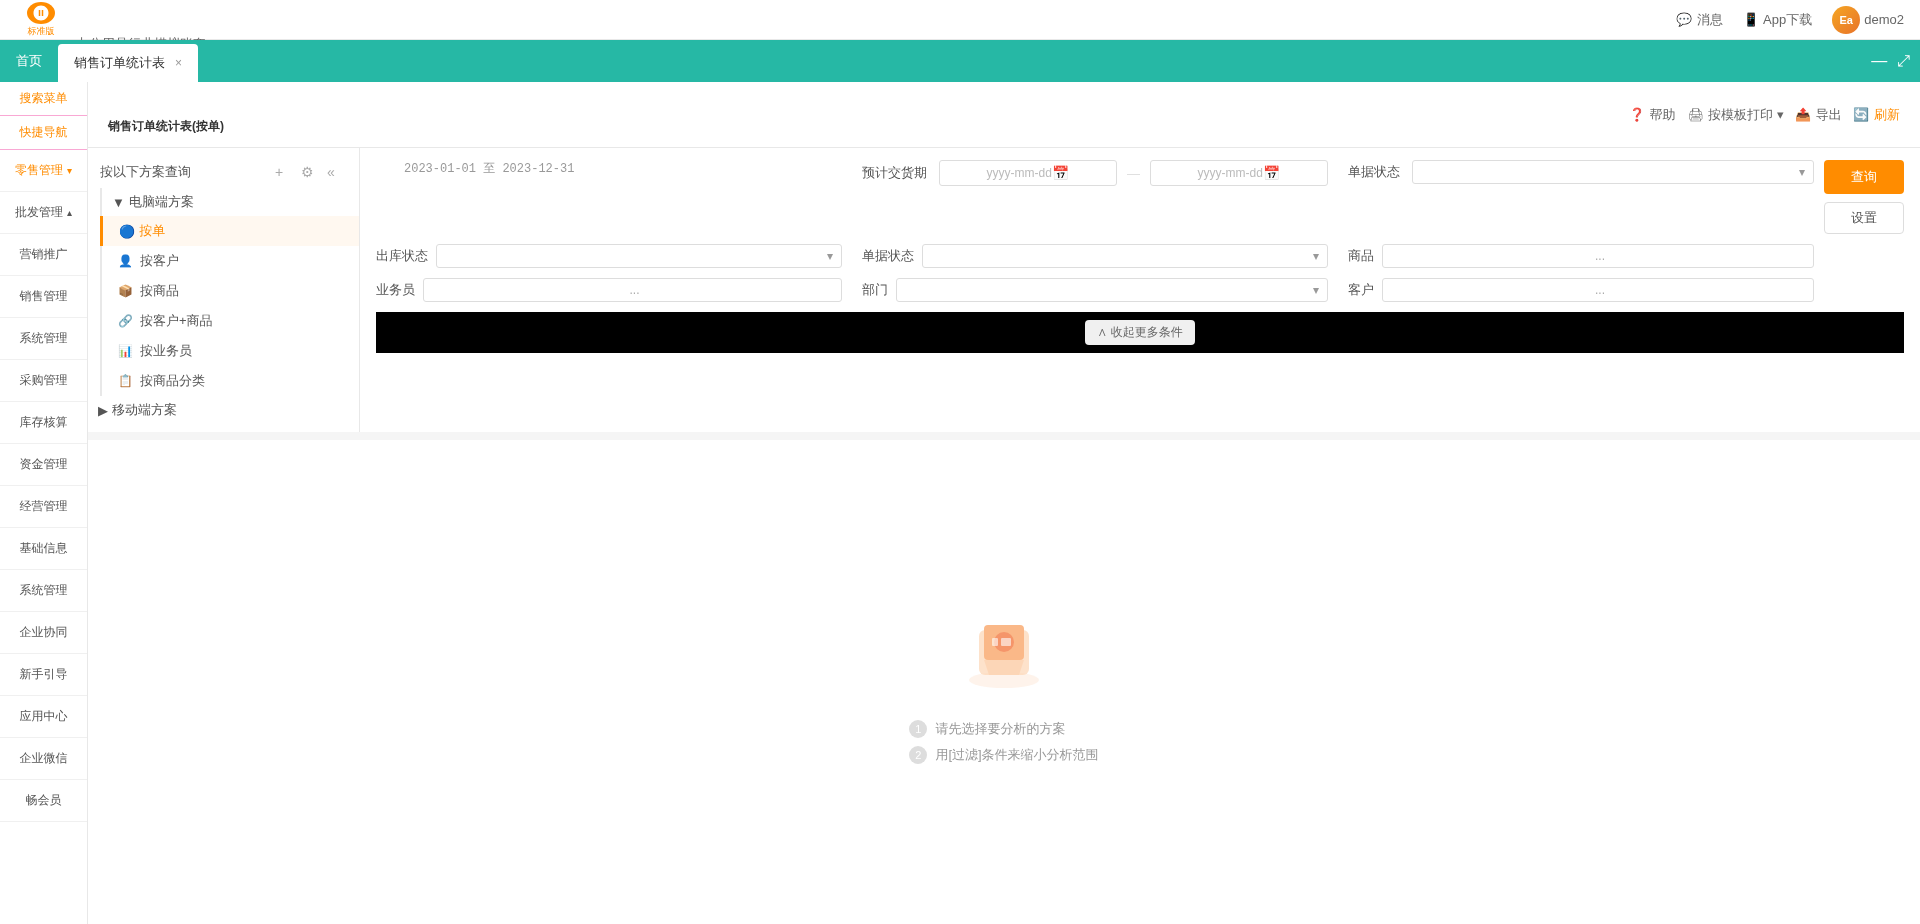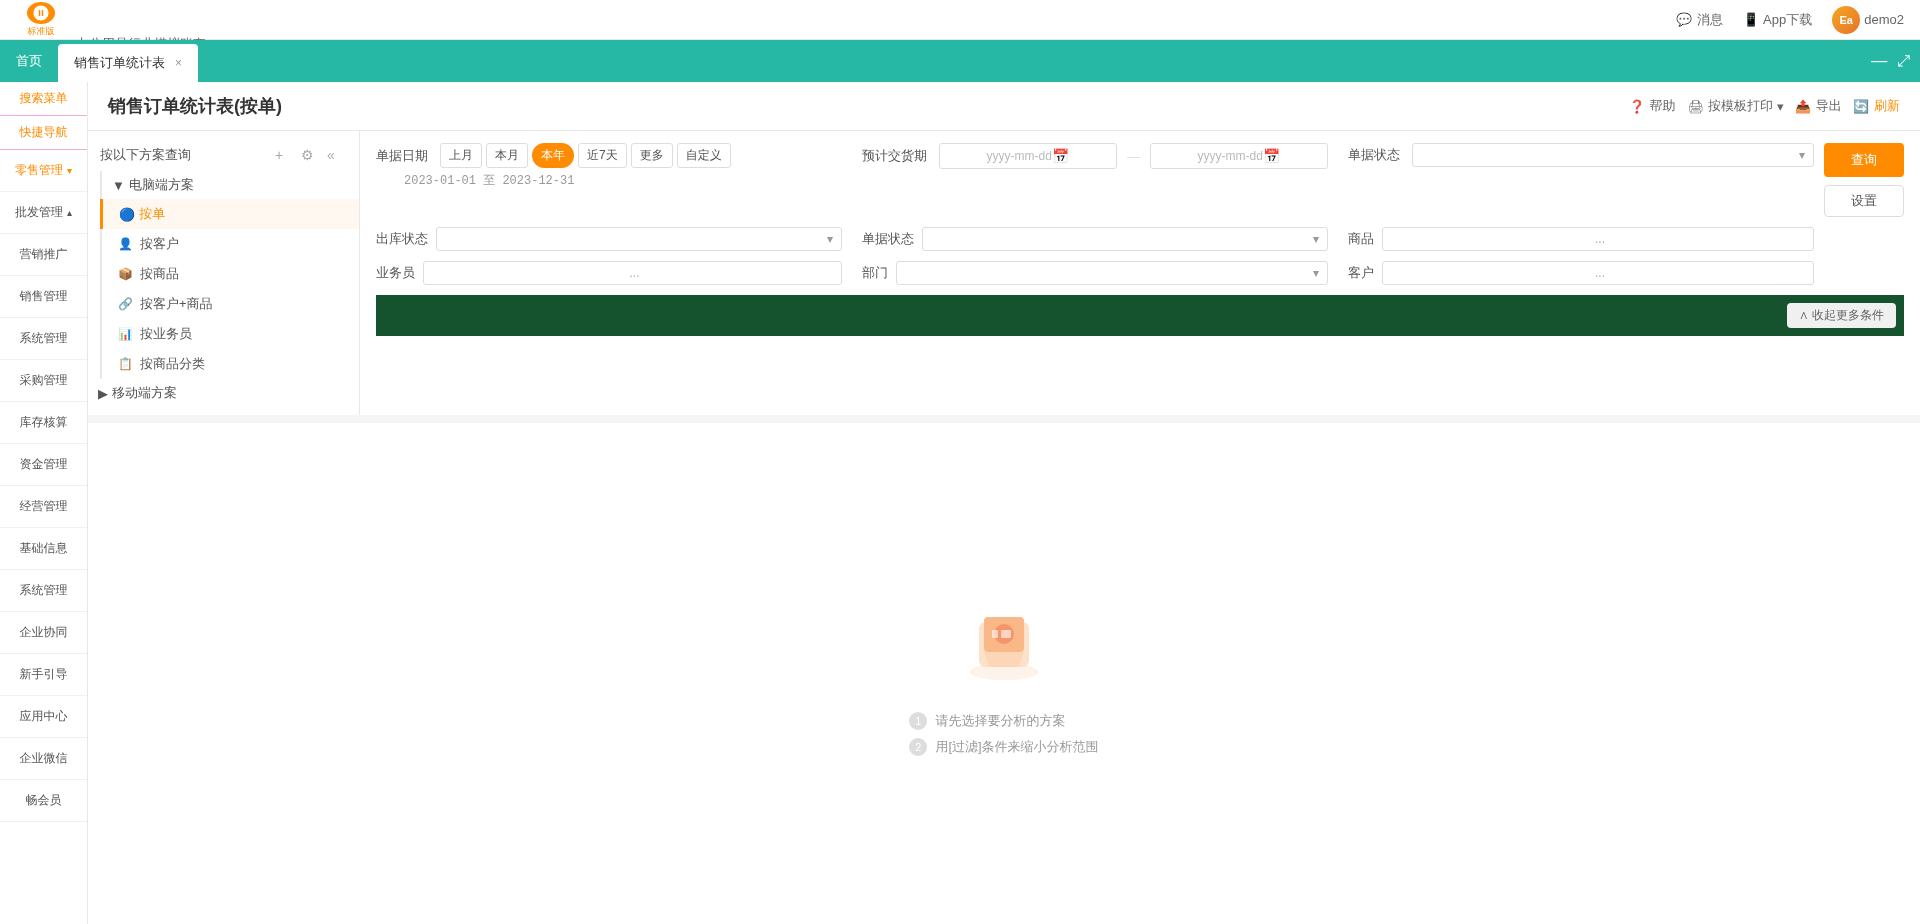--- a/index.html
+++ b/index.html
@@ -35,21 +35,21 @@
     .sidebar-item.active { color: #ff8c00; }
     .sidebar-item.has-arrow { flex-direction: row; justify-content: center; gap: 4px; }
     .sidebar-arrow { font-size: 10px; }
     .sidebar-search { padding: 8px; border-bottom: 1px solid #f9a8d4; font-size: 12px; color: #ff8c00; text-align: center; cursor: pointer; }
 
     
     .main { flex: 1; display: flex; flex-direction: column; overflow: hidden; background: #f5f5f5; }
 
     
     .page-header { background: #fff; padding: 12px 20px; border-bottom: 1px solid #e8e8e8; display: flex; align-items: center; justify-content: space-between; flex-shrink: 0; }
-    .page-title { font-size: 18px; font-weight: bold; color: #333; }
+    .page-title { font-size: 12px; font-weight: bold; color: #333; margin-top: 24px; }
     .page-actions { display: flex; align-items: center; gap: 12px; font-size: 13px; color: #666; }
     .page-action { display: flex; align-items: center; gap: 4px; cursor: pointer; }
     .btn-refresh { color: #ff8c00; }
 
     
     .filter-panel { display: flex; overflow: hidden; flex-shrink: 0; background: #f5f5f5; }
 
     
     .scheme-panel { width: 272px; background: #fff; border-right: 1px solid #e8e8e8; flex-shrink: 0; padding: 8px 0; }
     .scheme-header { display: flex; align-items: center; padding: 6px 12px; font-size: 13px; color: #555; }
@@ -76,21 +76,21 @@
     .filter-input-text { color: #bbb; }
     .filter-input-icon { color: #ccc; font-size: 14px; }
     .filter-select { flex: 1; border: 1px solid #ddd; border-radius: 3px; padding: 4px 8px; font-size: 12px; color: #999; display: flex; align-items: center; justify-content: space-between; cursor: pointer; }
     .filter-separator { padding: 0 6px; color: #ddd; }
     .filter-ellipsis { color: #aaa; font-size: 12px; cursor: pointer; margin-left: 4px; }
     .btn-query { background: #ff8c00; color: white; border: none; padding: 8px 20px; border-radius: 4px; font-size: 13px; cursor: pointer; width: 80px; }
     .btn-settings { background: white; color: #555; border: 1px solid #ddd; padding: 6px 20px; border-radius: 4px; font-size: 13px; cursor: pointer; width: 80px; margin-top: 4px; }
     .query-btn-area { display: flex; flex-direction: column; align-items: flex-end; gap: 4px; min-width: 90px; padding-left: 10px; }
 
     
-    .collapse-row { display: flex; justify-content: flex-end; padding: 8px; background: #14532d; }
+    .collapse-row { display: flex; justify-content: center; padding: 8px; background: #000000; }
     .collapse-btn { display: flex; align-items: center; gap: 4px; font-size: 12px; color: #666; cursor: pointer; background: #f0f0f0; padding: 4px 12px; border-radius: 4px; }
 
     
     .empty-state { flex: 1; display: flex; flex-direction: column; align-items: center; justify-content: center; background: #fff; padding: 40px; }
     .empty-icon { width: 100px; height: 100px; margin-bottom: 20px; }
     .empty-tips { display: flex; flex-direction: column; gap: 8px; }
     .empty-tip { display: flex; align-items: flex-start; gap: 8px; font-size: 13px; color: #999; }
     .tip-num { width: 18px; height: 18px; border-radius: 50%; background: #ddd; color: white; font-size: 11px; display: flex; align-items: center; justify-content: center; flex-shrink: 0; }
 
     
@@ -281,31 +281,20 @@
           <span>▶</span>
           <span>移动端方案</span>
         </div>
       </div>
 
       <div class="filter-right">
 
         <div style="display:flex; gap:0; margin-bottom:10px; align-items:flex-start;">
 
           <div style="flex:1; display:flex; flex-direction:column; gap:4px;">
-            <div style="display:flex; align-items:center; gap:4px;">
-              <span class="filter-label">单据日期</span>
-              <div class="filter-date-group">
-                <button class="date-btn">上月</button>
-                <button class="date-btn">本月</button>
-                <button class="date-btn active">本年</button>
-                <button class="date-btn">近7天</button>
-                <button class="date-btn">更多</button>
-                <button class="date-btn">自定义</button>
-              </div>
-            </div>
             <span class="date-range-text" style="margin-left:28px;font-family:Liberation Mono, monospace;">2023-01-01 至 2023-12-31</span>
           </div>
 
           <div style="flex:1; display:flex; align-items:center; gap:4px; padding-left:20px;">
             <span class="filter-label">预计交货期</span>
             <div class="filter-input" style="flex:1; min-width:100px;">
               <span class="filter-input-text">yyyy-mm-dd</span>
               <span class="filter-input-icon">📅</span>
             </div>
             <span class="filter-separator">—</span>

